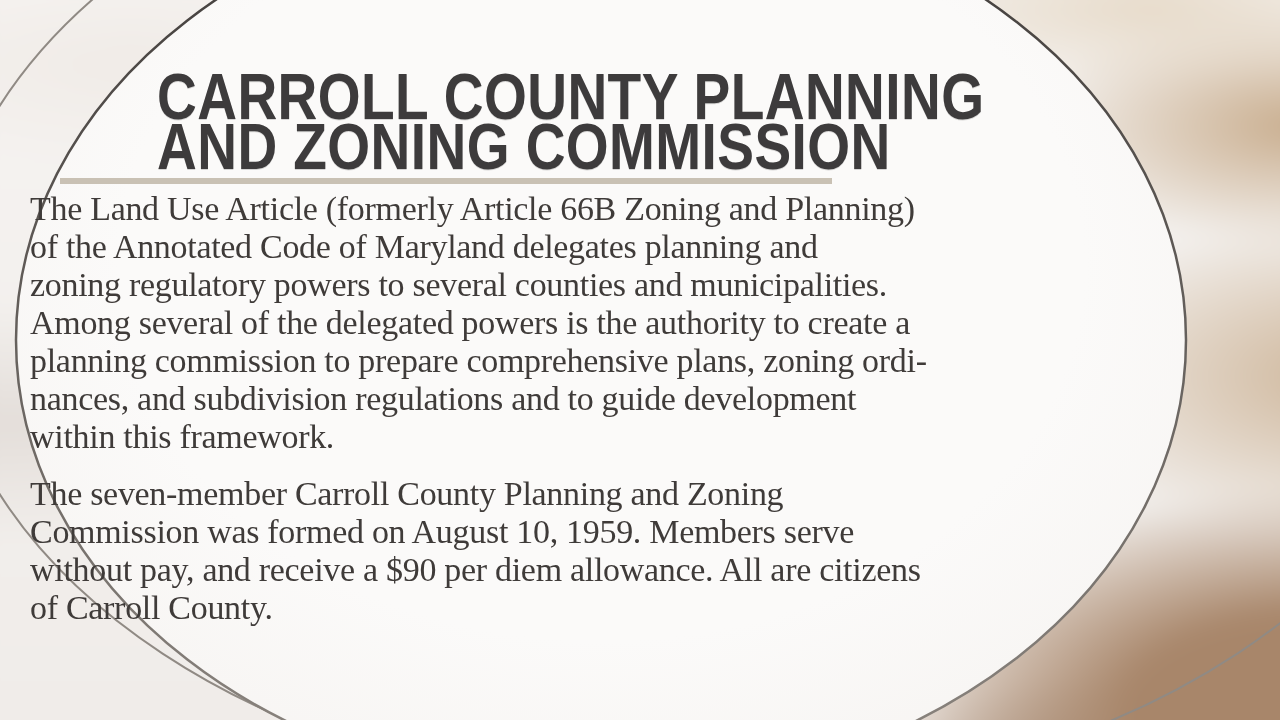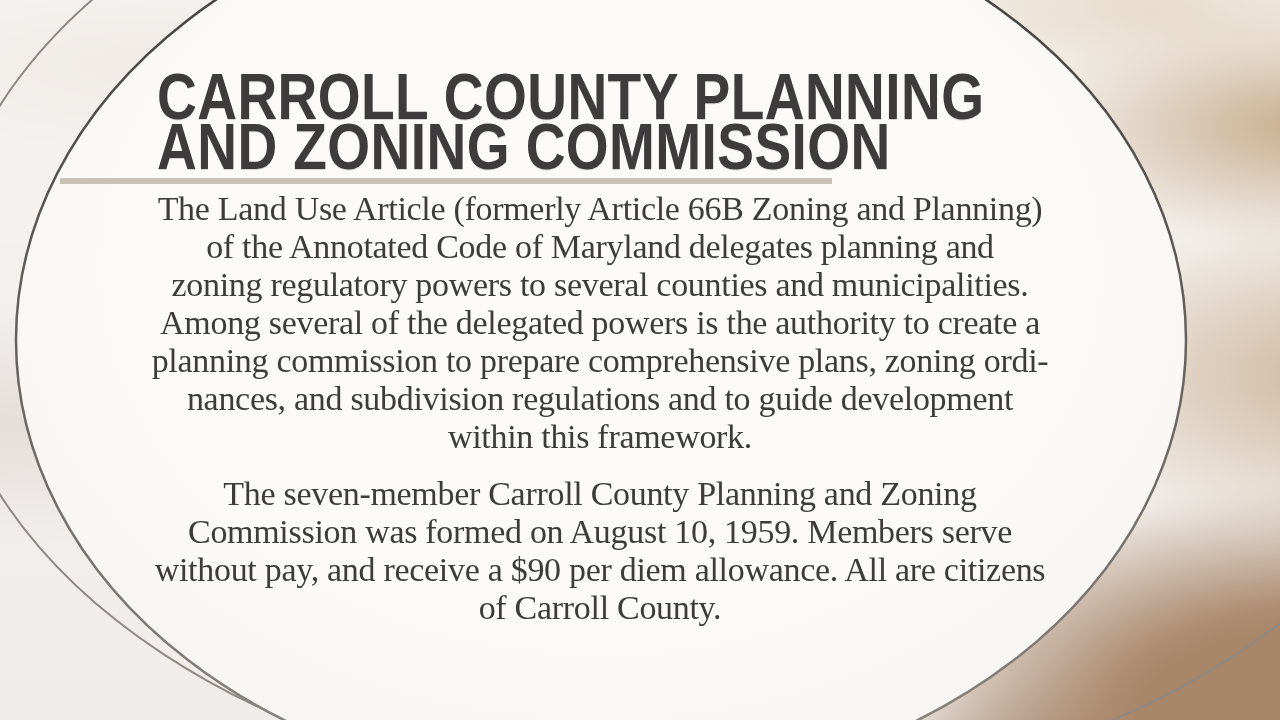--- a/index.html
+++ b/index.html
@@ -63,21 +63,20 @@
     width: 772px;
     height: 6px;
     background: var(--divider, #c9c1b4);
   }
 
   .body-block {
     position: absolute;
     left: 30px;
     top: 190px;
     width: 1140px;
-    text-align: center;
     color: var(--body-text, #3f3b39);
     font-size: 34px;
     line-height: 38px;
     letter-spacing: -0.3px;
   }
   .body-block p { margin: 0; white-space: pre-line; }
   .body-block p + p { margin-top: 19px; }
 </style>
 </head>
 <body>

